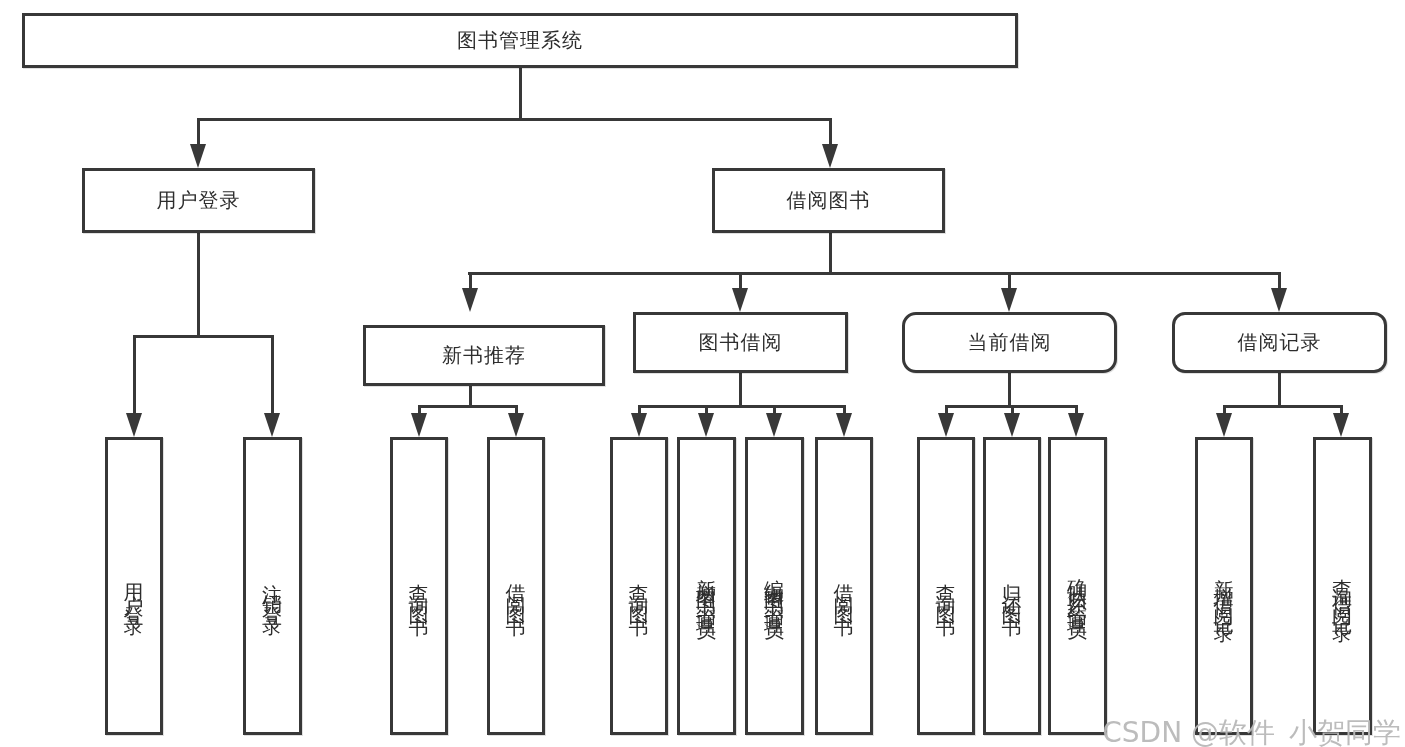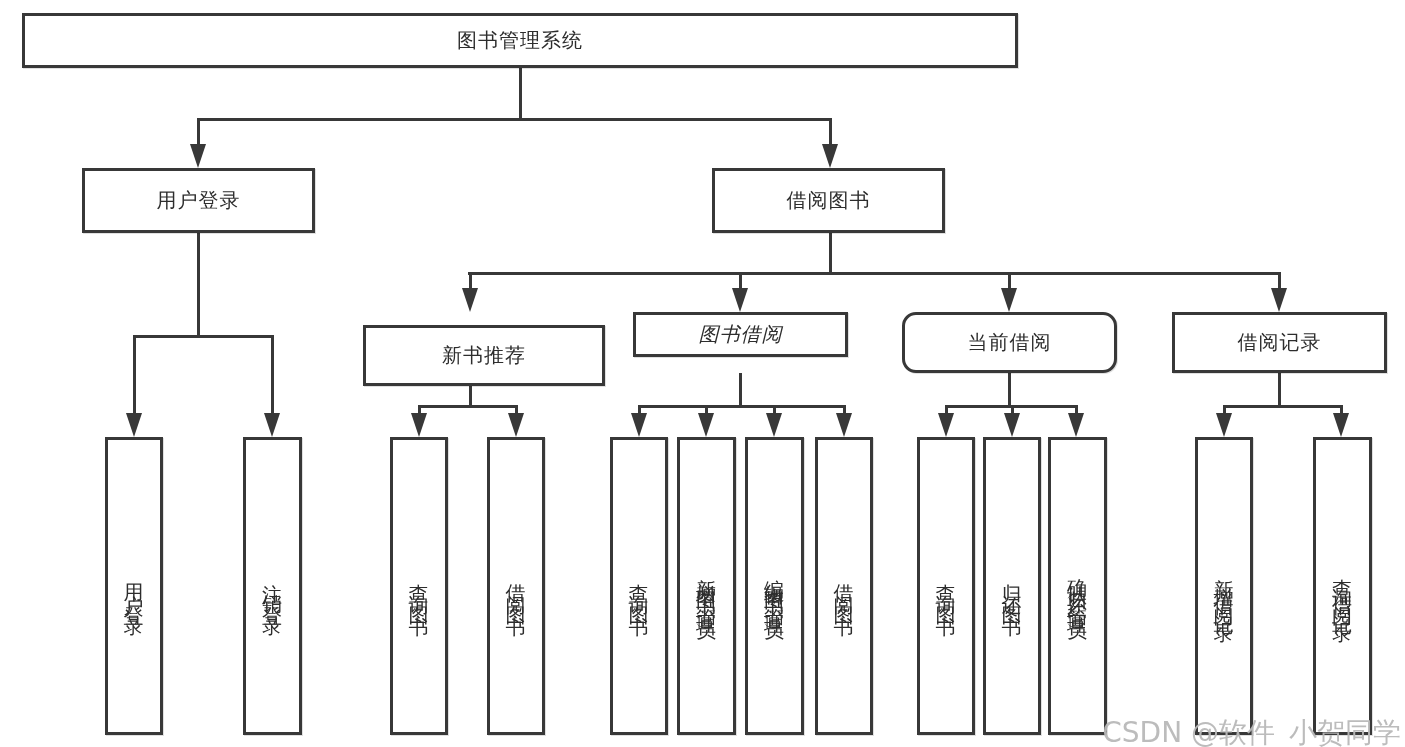--- a/index.html
+++ b/index.html
@@ -97,23 +97,23 @@
   <div class="vl" style="left:469px; top:272px; height:18px;"></div>
   <div class="vl" style="left:739px; top:272px; height:18px;"></div>
   <div class="vl" style="left:1008px; top:272px; height:18px;"></div>
   <div class="vl" style="left:1278px; top:272px; height:18px;"></div>
   <div class="arrow" style="left:462px; top:288px;"></div>
   <div class="arrow" style="left:732px; top:288px;"></div>
   <div class="arrow" style="left:1001px; top:288px;"></div>
   <div class="arrow" style="left:1271px; top:288px;"></div>
 
   <div class="box" style="left:363px; top:325px; width:242px; height:61px;">新书推荐</div>
-  <div class="box" style="left:633px; top:312px; width:215px; height:45px;font-style:italic;">图书借阅</div>
+  <div class="box" style="left:633px; top:312px; width:215px; height:61px;">图书借阅</div>
   <div class="box" style="left:902px; top:312px; width:215px; height:61px;border-radius:14px;">当前借阅</div>
-  <div class="box" style="left:1172px; top:312px; width:215px; height:61px;">借阅记录</div>
+  <div class="box" style="left:1172px; top:312px; width:215px; height:61px;border-radius:13px;">借阅记录</div>
 
   <div class="vl" style="left:469px; top:373px; height:32px;"></div>
   <div class="hl" style="left:418px; top:405px; width:100px;"></div>
   <div class="vl" style="left:418px; top:405px; height:10px;"></div>
   <div class="vl" style="left:515px; top:405px; height:10px;"></div>
   <div class="arrow" style="left:411px; top:413px;"></div>
   <div class="arrow" style="left:508px; top:413px;"></div>
 
   <div class="vl" style="left:739px; top:373px; height:32px;"></div>
   <div class="hl" style="left:638px; top:405px; width:208px;"></div>

